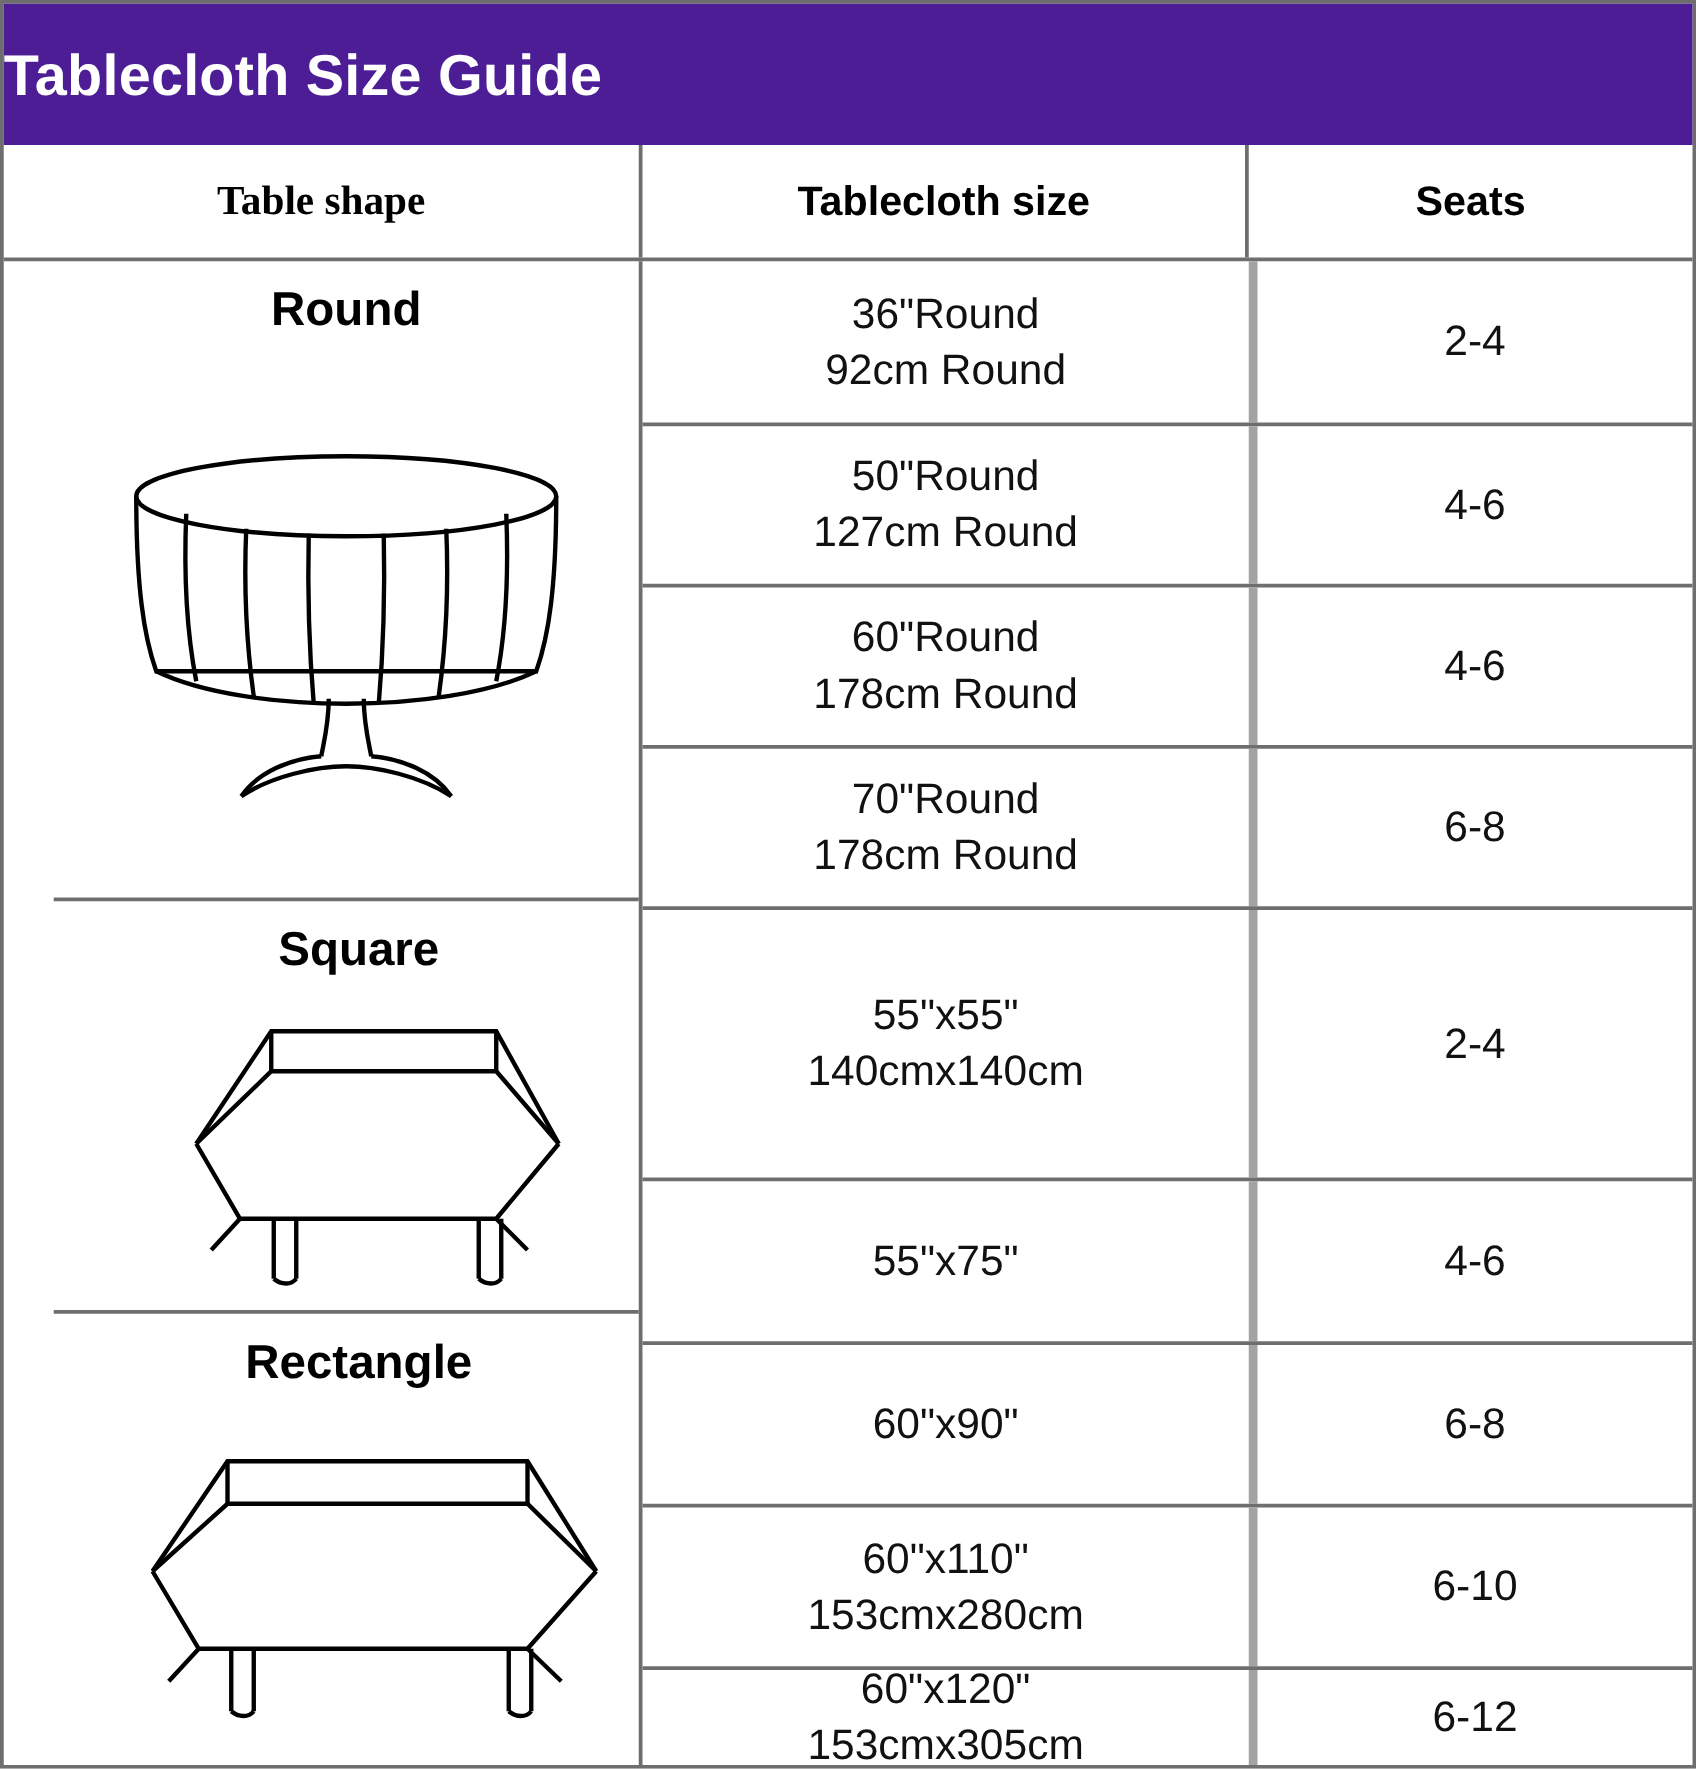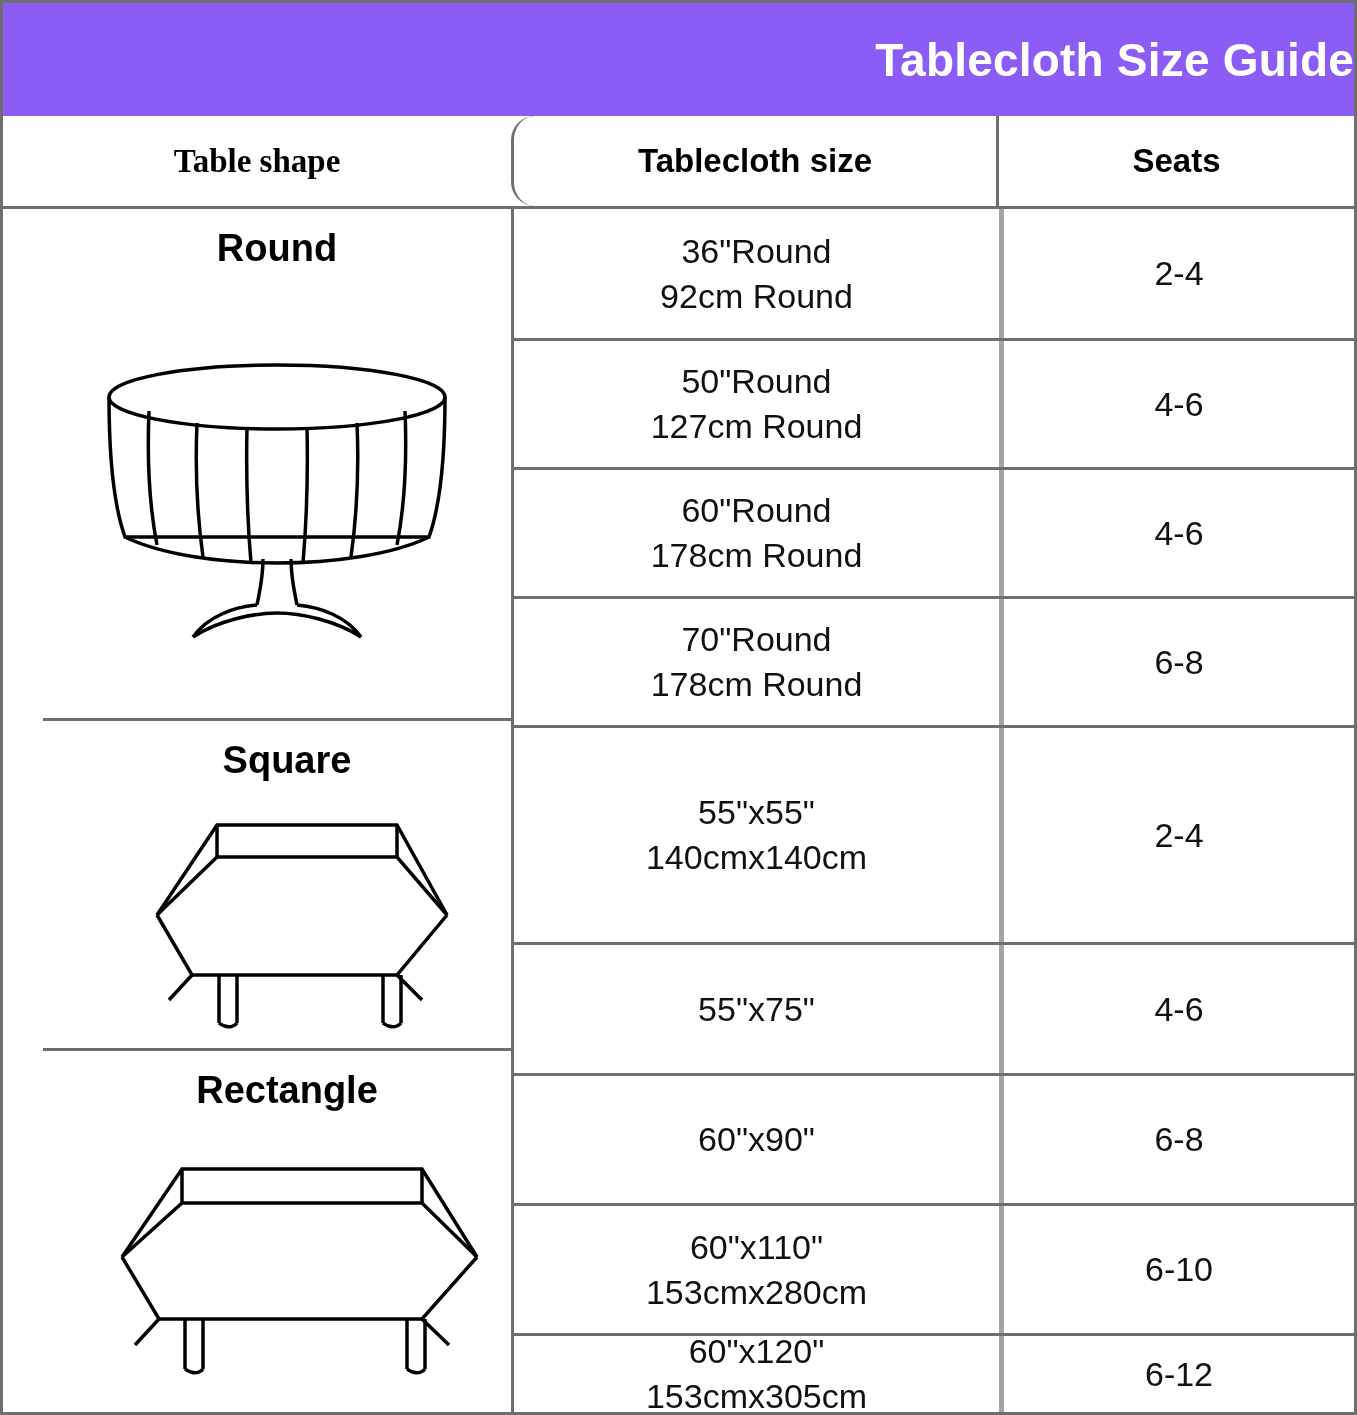--- a/index.html
+++ b/index.html
@@ -16,41 +16,41 @@
   .guide {
     width: 1357px;
     height: 1415px;
     box-sizing: border-box;
     border: 3px solid #6e6e6e;
     display: flex;
     flex-direction: column;
     background: #ffffff;
   }
   .title-bar {
-    background: #8b5cf6;
+    background: #4c1d95;
     color: #ffffff;
     height: 113px;
     display: flex;
     align-items: center;
-    justify-content: flex-end;
+    justify-content: flex-start;
     flex: 0 0 auto;
   }
   .title-bar .title {
     font-size: 46px;
     font-weight: bold;
     letter-spacing: 0.2px;
   }
   .header-row {
     display: flex;
     height: 90px;
     flex: 0 0 auto;
     border-bottom: 3px solid #6e6e6e;
   }
   .col-shape { width: 508px; flex: 0 0 508px; font-family: Liberation Serif, serif; }
-  .col-size  { width: 485px; flex: 0 0 485px; border-radius: 24px; }
+  .col-size  { width: 485px; flex: 0 0 485px; }
   .col-seats { flex: 1 1 auto; }
 
   .header-cell {
     display: flex;
     align-items: center;
     justify-content: center;
     font-size: 33px;
     font-weight: bold;
     color: #000000;
     box-sizing: border-box;
@@ -132,21 +132,21 @@
     box-sizing: border-box;
     text-align: center;
   }
   .seats-cell {
     flex: 1 1 auto;
     display: flex;
     align-items: center;
     justify-content: center;
     font-size: 34px;
     color: #111;
-    border-left: 5px solid #a3a3a3;
+    border-left: 7px solid #a3a3a3;
     box-sizing: border-box;
   }
   .row-h-round  { flex: 0 0 129px; }
   .row-h-sq1    { flex: 0 0 217px; }
   .row-h-sq2    { flex: 0 0 131px; }
   .row-h-rect   { flex: 0 0 130px; }
   .row-h-rect-last { flex: 1 1 auto; }
 
   svg { display: block; }
 </style>

